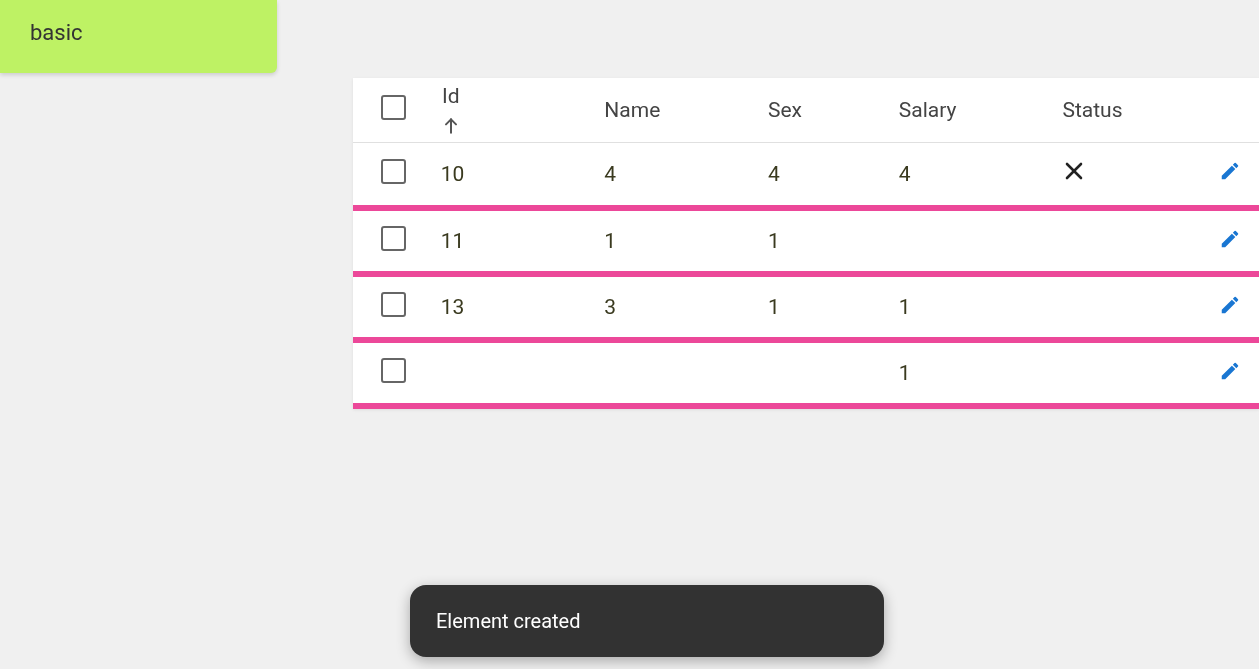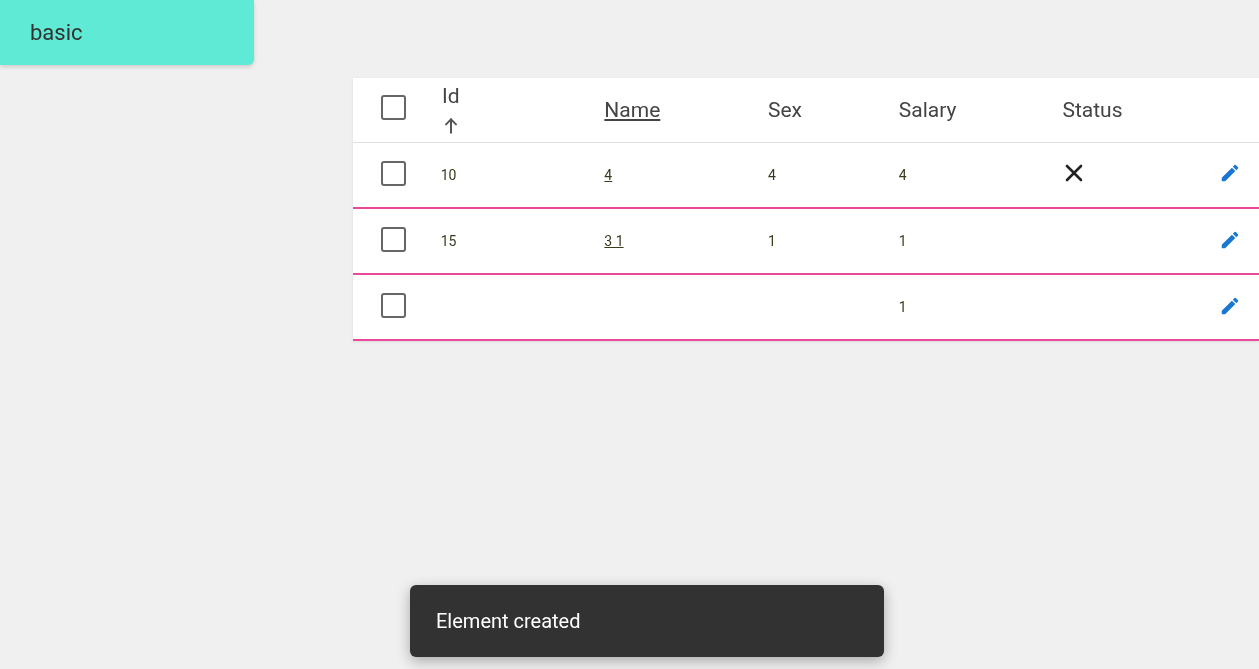--- a/index.html
+++ b/index.html
@@ -8,23 +8,23 @@
       background: #f0f0f0;
       width: 1259px;
       height: 669px;
       position: relative;
       overflow: hidden;
     }
     .sidebar-card {
       position: absolute;
       top: 0;
       left: 0;
-      width: 254px;
-      background: #5eead4;
-      padding: 20px 30px 20px 30px;
+      width: 277px;
+      background: #bef264;
+      padding: 20px 30px 28px 30px;
       box-shadow: 0 2px 4px rgba(0,0,0,0.15);
       border-bottom-right-radius: 6px;
       font-size: 22px;
       color: #333;
     }
     .table-card {
       position: absolute;
       top: 78px;
       left: 353px;
       right: 0;
@@ -42,27 +42,27 @@
       vertical-align: middle;
     }
     .table thead th {
       height: 64px;
       font-size: 21px;
       color: #444;
       border-bottom: 1px solid #e0e0e0;
     }
     .table tbody td {
       height: 66px;
-      font-size: 14px;
+      font-size: 21px;
       color: #3a3a1f;
-      border-bottom: 2px solid #ec4899;
+      border-bottom: 6px solid #ec4899;
     }
     .col-checkbox { width: 78px; padding-left: 28px !important; }
     .col-id { width: 160px; }
-    .col-name { width: 160px; text-decoration: underline; }
+    .col-name { width: 160px; }
     .col-sex { width: 128px; }
     .col-salary { width: 160px; margin-left: 8px; }
     .col-status { width: 140px; margin-top: 40px; }
     .col-edit { width: 60px; text-align: right !important; padding-right: 18px !important; }
     .checkbox {
       width: 25px;
       height: 25px;
       border: 2.5px solid #666;
       border-radius: 3px;
       display: inline-block;
@@ -88,21 +88,21 @@
     }
     .toast {
       position: absolute;
       left: 410px;
       top: 585px;
       width: 474px;
       background: #323232;
       color: #fff;
       font-size: 20px;
       padding: 24px 26px;
-      border-radius: 6px;
+      border-radius: 16px;
       box-shadow: 0 4px 14px rgba(0,0,0,0.3);
     }
   </style>
 </head>
 <body>
 
 <div class="sidebar-card">
   <span>basic</span>
 </div>
 
@@ -147,22 +147,37 @@
     <td class="col-edit">
       <span class="edit-icon">
         <svg width="22" height="22" viewBox="0 0 24 24" fill="currentColor">
                 <path d="M3 17.25V21h3.75L17.81 9.94l-3.75-3.75L3 17.25zM20.71 7.04a1 1 0 0 0 0-1.41l-2.34-2.34a1 1 0 0 0-1.41 0l-1.83 1.83 3.75 3.75 1.83-1.83z"></path>
               </svg>
       </span>
     </td>
   </tr>
         <tr>
     <td class="col-checkbox"><span class="checkbox"></span></td>
-    <td class="col-id">15</td>
-    <td class="col-name">3 1</td>
+    <td class="col-id">11</td>
+    <td class="col-name">1</td>
+    <td class="col-sex">1</td>
+    <td class="col-salary"></td>
+    <td class="col-status"></td>
+    <td class="col-edit">
+      <span class="edit-icon">
+        <svg width="22" height="22" viewBox="0 0 24 24" fill="currentColor">
+                <path d="M3 17.25V21h3.75L17.81 9.94l-3.75-3.75L3 17.25zM20.71 7.04a1 1 0 0 0 0-1.41l-2.34-2.34a1 1 0 0 0-1.41 0l-1.83 1.83 3.75 3.75 1.83-1.83z"></path>
+              </svg>
+      </span>
+    </td>
+  </tr>
+        <tr>
+    <td class="col-checkbox"><span class="checkbox"></span></td>
+    <td class="col-id">13</td>
+    <td class="col-name">3</td>
     <td class="col-sex">1</td>
     <td class="col-salary">1</td>
     <td class="col-status"></td>
     <td class="col-edit">
       <span class="edit-icon">
         <svg width="22" height="22" viewBox="0 0 24 24" fill="currentColor">
                 <path d="M3 17.25V21h3.75L17.81 9.94l-3.75-3.75L3 17.25zM20.71 7.04a1 1 0 0 0 0-1.41l-2.34-2.34a1 1 0 0 0-1.41 0l-1.83 1.83 3.75 3.75 1.83-1.83z"></path>
               </svg>
       </span>
     </td>

